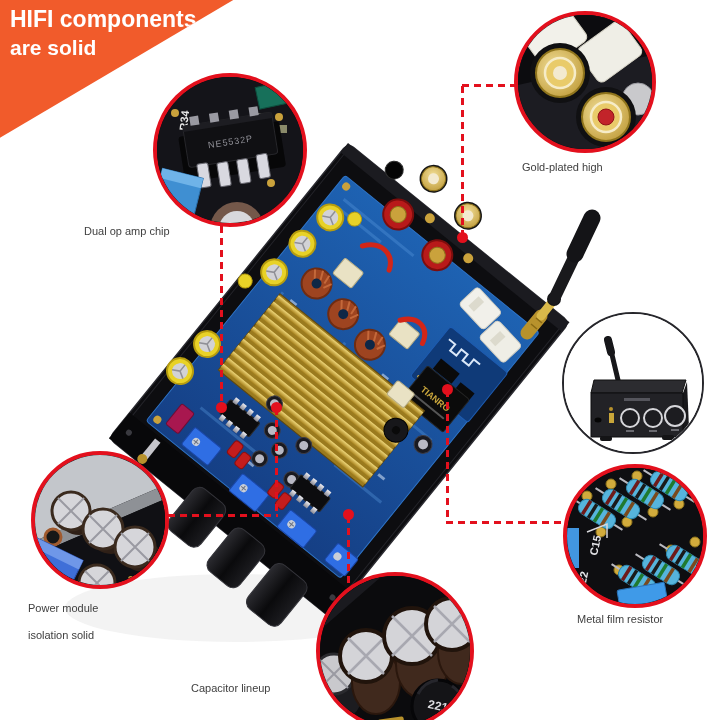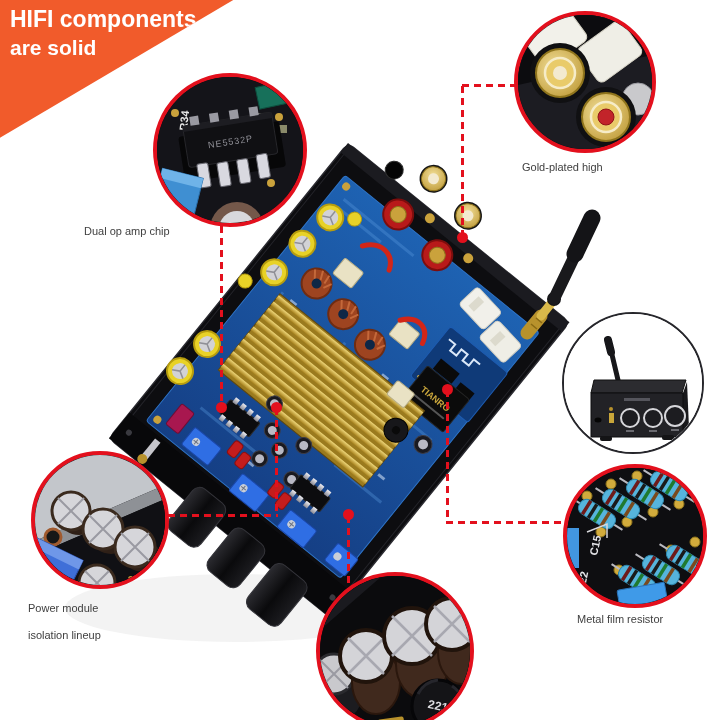--- a/index.html
+++ b/index.html
@@ -479,21 +479,21 @@
         <rect x="-10" y="92" width="52" height="10" fill="#6f97e8"></rect>
       </g>
       <g fill="#caa23c">
           <circle cx="96" cy="124" r="3"></circle>
           <circle cx="118" cy="120" r="3"></circle>
         </g>
     </svg>
   </div>
   <div class="lbl" style="left:28px;top:595px;line-height:27px;">
     <div>Power module</div>
-    <div>isolation lineup</div>
+    <div>isolation solid</div>
   </div>
 
   <div class="circ" style="left:316px;top:572px;width:158px;height:158px;">
     <svg width="150" height="150" viewBox="0 0 150 150">
       <rect width="150" height="150" fill="#0b0b0d"></rect>
       <polygon points="0,54 62,0 40,0 0,34" fill="#1a1a1f"></polygon>
       <polygon points="0,34 40,0 12,0 0,12" fill="#2457a6"></polygon>
       <g>
         <g>
             <ellipse cx="24" cy="118" rx="18" ry="24" fill="#1c1c20"></ellipse>
@@ -517,20 +517,21 @@
           </g>
       </g>
       <g>
         <circle cx="118" cy="130" r="26" fill="#141417" stroke="#060608" stroke-width="3"></circle>
         <path d="M98,118 a26,26 0 0 1 20,-14 M132,110 a26,26 0 0 1 10,12" stroke="#26262c" stroke-width="3" fill="none"></path>
         <text x="118" y="134" text-anchor="middle" transform="rotate(12 118 130)" font-size="12" font-weight="bold" fill="#dedee2" font-family="Liberation Sans, sans-serif">221</text>
       </g>
       <rect x="58" y="142" width="26" height="8" rx="2" fill="#b8922c" transform="rotate(-8 71 146)"></rect>
     </svg>
   </div>
+  <div class="lbl" style="left:191px;top:682px;">Capacitor lineup</div>
 
   <div class="circ" style="left:563px;top:464px;width:144px;height:144px;">
     <svg width="136" height="136" viewBox="0 0 136 136">
       <rect width="136" height="136" fill="#0e0e11"></rect>
       <g fill="#d2ab3c" stroke="#8f741c">
         <circle cx="20" cy="28" r="5"></circle>
           <circle cx="44" cy="16" r="5"></circle>
           <circle cx="70" cy="8" r="5"></circle>
           <circle cx="96" cy="4" r="5"></circle>
           <circle cx="118" cy="10" r="5"></circle>

